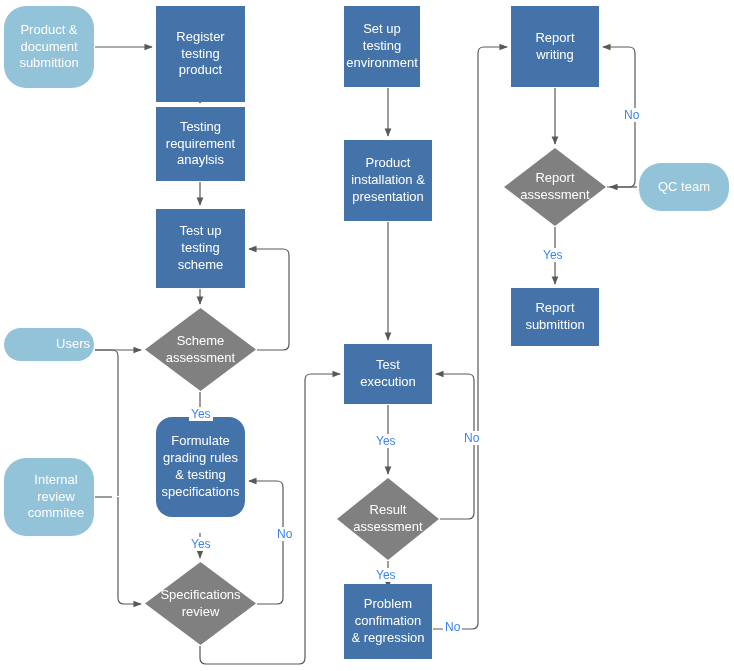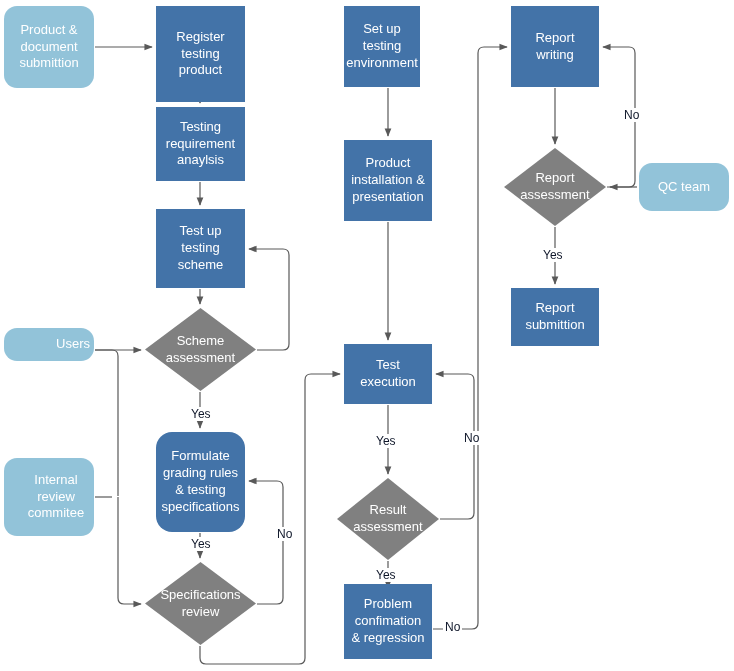--- a/index.html
+++ b/index.html
@@ -37,21 +37,21 @@
     width:100%;
     padding:0 4px;
     white-space:pre-line;
   }
   .node.process{
     background:#4373A8;
     font-size:13px;
   }
   .node.terminator{
     background:#92C3D9;
-    border-radius:13px;
+    border-radius:22px;
     font-size:13px;
   }
   .node.decision{
     background:transparent;
     font-size:13px;
   }
   .node.decision .diamond{
     position:absolute;
     left:0; top:0;
     width:100%; height:100%;
@@ -59,21 +59,21 @@
     -webkit-clip-path:polygon(50% 0, 100% 50%, 50% 100%, 0 50%);
     clip-path:polygon(50% 0, 100% 50%, 50% 100%, 0 50%);
     z-index:0;
   }
   .node.decision .label{
     position:relative;
     z-index:1;
   }
   .edge-label{
     position:absolute;
-    color:#0f172a;
+    color:#3b82f6;
     font-size:12px;
     font-family:"Liberation Sans", sans-serif;
     background:#ffffff;
     padding:0 2px;
     white-space:nowrap;
     z-index:4;
   }
 </style>
 </head>
 <body>
@@ -159,21 +159,21 @@
 scheme</span>
       </div>
       <div class="node decision" style="left: 145px; top: 308px; width: 111px; height: 83px;">
         <div class="diamond"></div>
         <span class="label">Scheme
 assessment</span>
       </div>
       <div class="node terminator" style="left: 4px; top: 328px; width: 90px; height: 33px; text-align: right;">
         <span class="label">Users</span>
       </div>
-      <div class="node process" style="left: 156px; top: 432px; width: 89px; height: 100px; border-radius: 16px;">
+      <div class="node process" style="left: 156px; top: 417px; width: 89px; height: 100px; border-radius: 16px;">
         <span class="label">Formulate
 grading rules
 &amp; testing
 specifications</span>
       </div>
       <div class="node terminator" style="left: 4px; top: 458px; width: 90px; height: 78px; padding-left: 14px;">
         <span class="label">Internal
 review
 commitee</span>
       </div>

